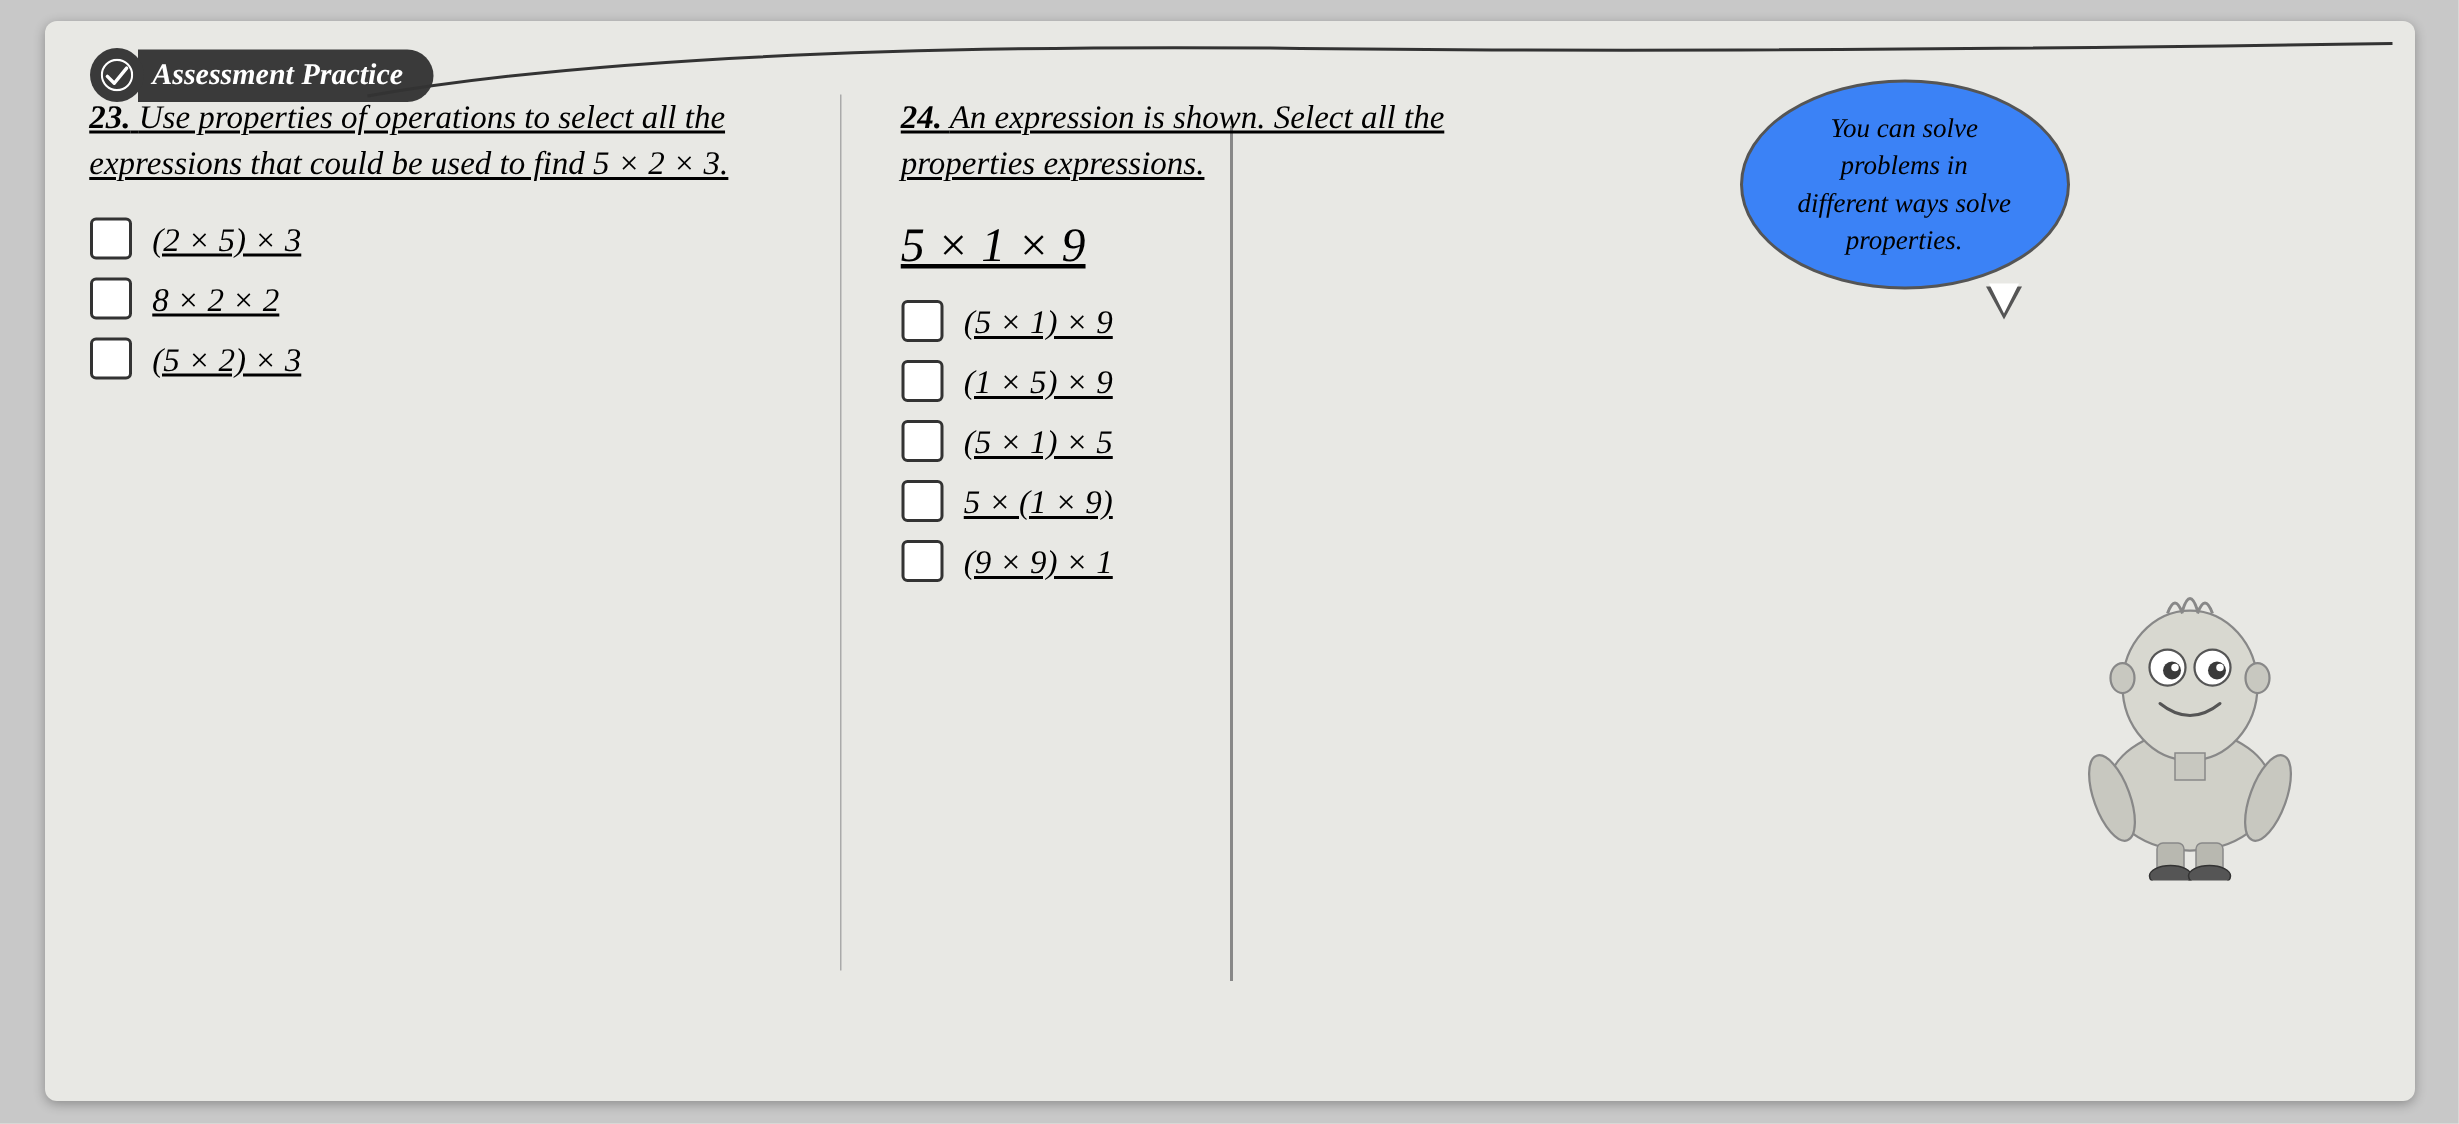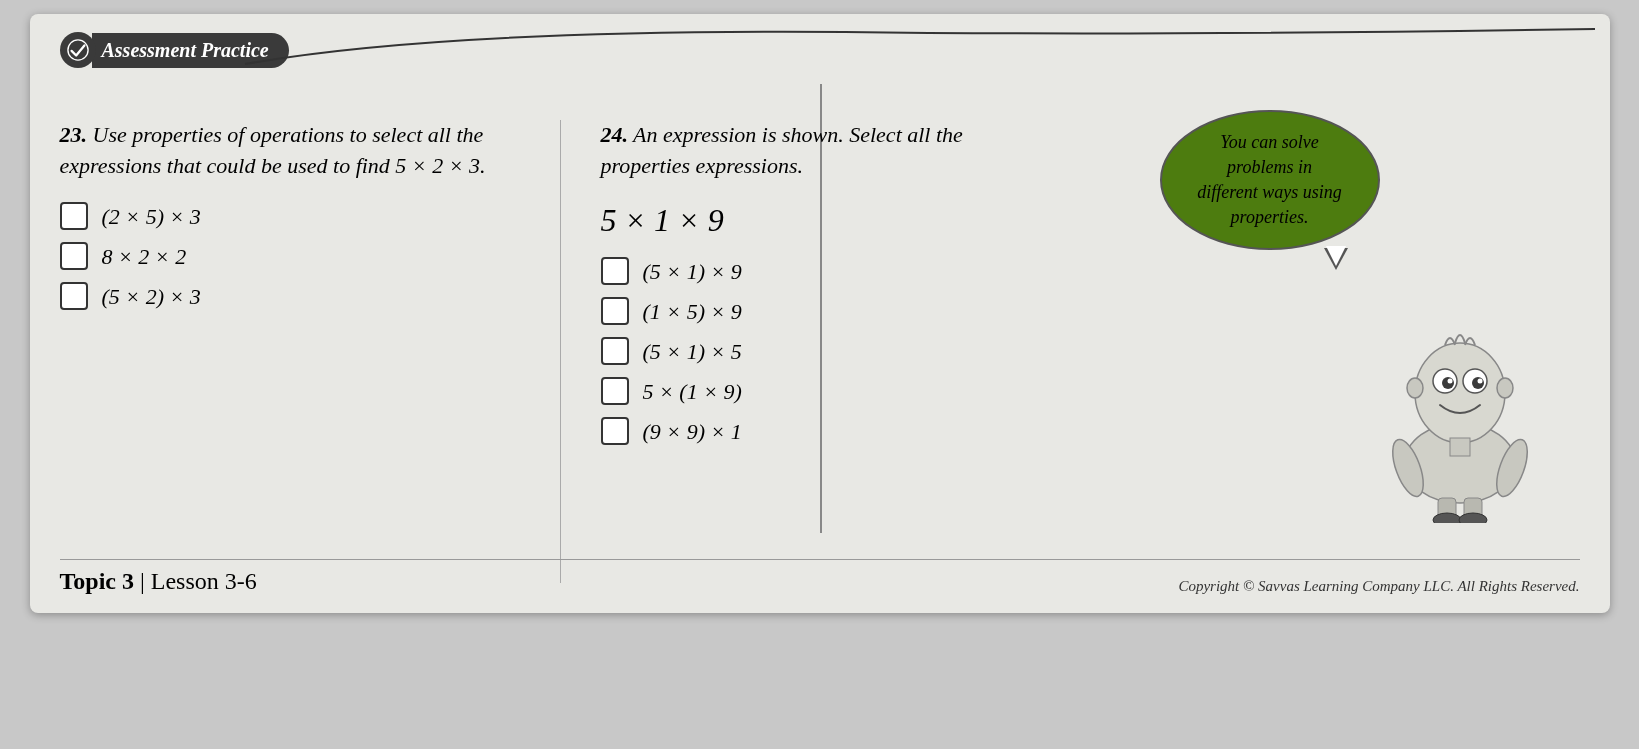--- a/index.html
+++ b/index.html
@@ -9,21 +9,21 @@
       font-family: 'Times New Roman', Georgia, serif;
       width: 1639px;
       height: 749px;
       overflow: hidden;
       position: relative;
     }
 
     .page {
       background: #e8e8e4;
       width: 1580px;
-      height: 599px;
+      height: 720px;
       margin: 14px auto;
       border-radius: 8px;
       position: relative;
       padding: 18px 30px 18px 30px;
       box-shadow: 0 2px 8px rgba(0,0,0,0.3);
     }
 
     
     .assessment-banner {
       display: flex;
@@ -57,23 +57,24 @@
       font-weight: bold;
       font-style: italic;
       padding: 6px 20px 6px 10px;
       border-radius: 0 20px 20px 0;
       margin-left: -4px;
     }
 
     
     .content {
       display: flex;
-      margin-top: 88px;
+      margin-top: 31px;
       gap: 0;
       height: calc(100% - 100px);
+      text-decoration: underline;
     }
 
     
     .col-left {
       width: 500px;
       flex-shrink: 0;
       padding-right: 20px;
     }
 
     
@@ -124,21 +125,21 @@
       font-style: italic;
       margin-bottom: 18px;
       margin-top: 8px;
     }
 
     
     .speech-bubble {
       position: absolute;
       top: -10px;
       right: 200px;
-      background: #4d7c0f;
+      background: #3b82f6;
       border: 2.5px solid #555;
       border-radius: 50%;
       width: 220px;
       height: 140px;
       display: flex;
       align-items: center;
       justify-content: center;
       text-align: center;
       padding: 10px;
     }
@@ -259,21 +260,21 @@
     </div>
 
     <div class="divider-line"></div>
 
     <div class="col-right" style="padding-left:40px; position:relative;">
 
       <div class="speech-bubble">
         <div class="speech-text">
           <span>You can solve</span><br>
           <span>problems in</span><br>
-          <span>different ways using</span><br>
+          <span>different ways solve</span><br>
           <span>properties.</span>
         </div>
       </div>
 
       <div class="question-text" style="margin-top:0; max-width:480px;">
         <span class="question-number">24.</span>
         <span>An expression is shown. Select all the</span>
         <br>
         <span>properties expressions.</span>
       </div>
@@ -338,20 +339,14 @@
 
           <path d="M 95,52 Q 100,38 105,52" stroke="#888" stroke-width="2" fill="none"></path>
           <path d="M 105,50 Q 110,34 115,50" stroke="#888" stroke-width="2" fill="none"></path>
           <path d="M 115,52 Q 120,38 125,52" stroke="#888" stroke-width="2" fill="none"></path>
         </svg>
       </div>
 
     </div>
   </div>
 
-  <div class="footer">
-    <div class="footer-topic">
-      <span>Topic 3</span><span class="normal"> | Lesson 3-6</span>
-    </div>
-    <div class="footer-copyright">Copyright © Savvas Learning Company LLC. All Rights Reserved.</div>
-  </div>
 
 </div>
 
 </body></html>

